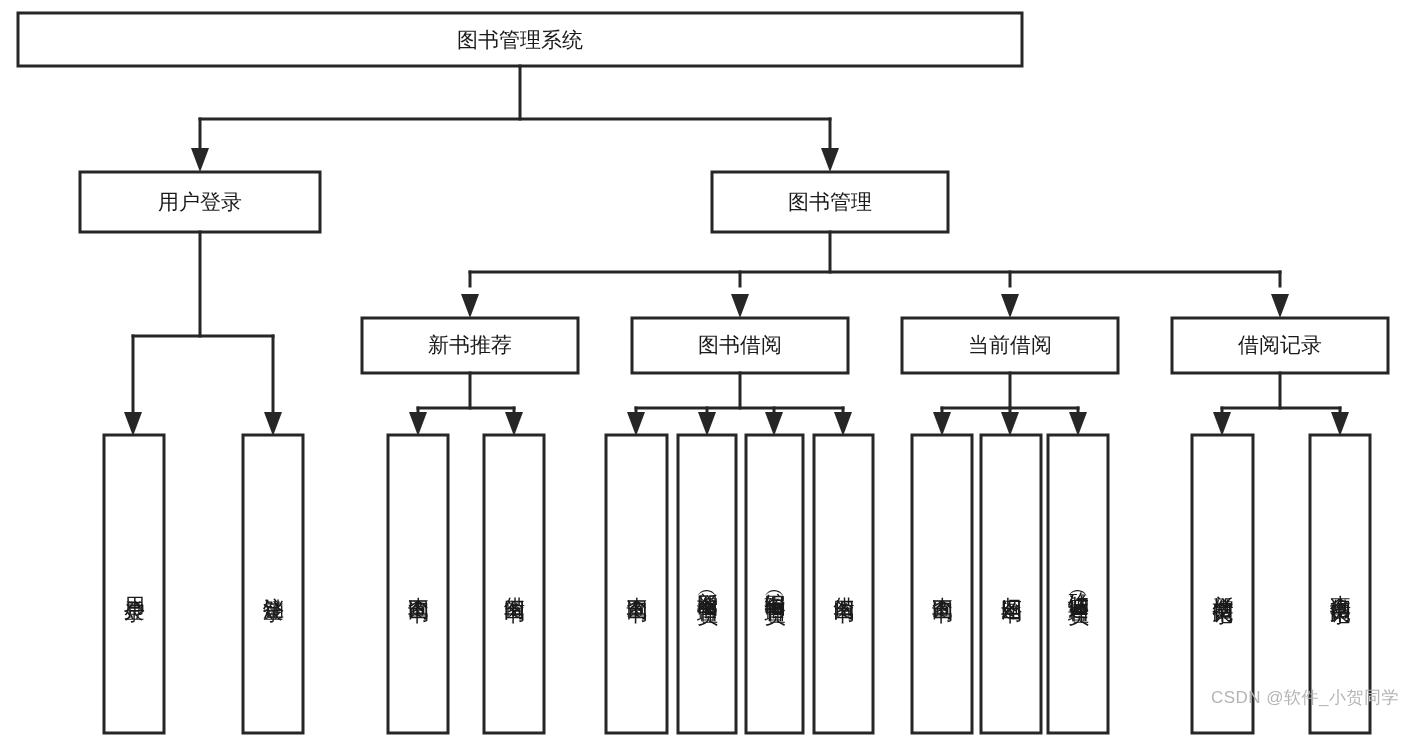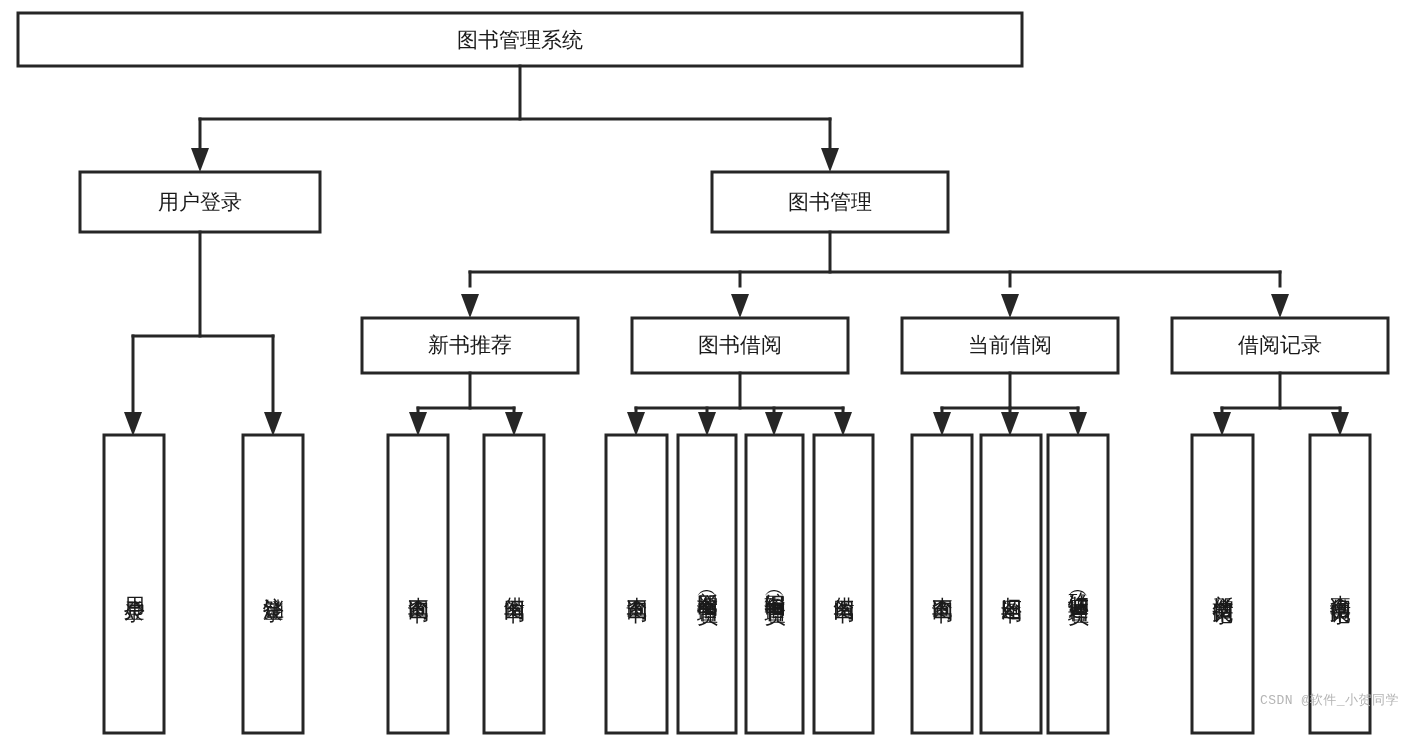--- a/index.html
+++ b/index.html
@@ -60,22 +60,22 @@
     color: #1a1a1a;
     letter-spacing: 2px;
     text-align: center;
     white-space: nowrap;
     pointer-events: none;
   }
   .watermark {
     position: absolute;
     right: 6px;
     bottom: 4px;
-    font-family: Liberation Mono, monospace;
-    font-size: 13px;
+    font-family: Liberation Sans, sans-serif;
+    font-size: 17px;
     color: #b4b4b4;
     letter-spacing: 0.5px;
     white-space: nowrap;
   }
 </style>
 </head>
 <body>
 
 <div id="diagram-root">
 

